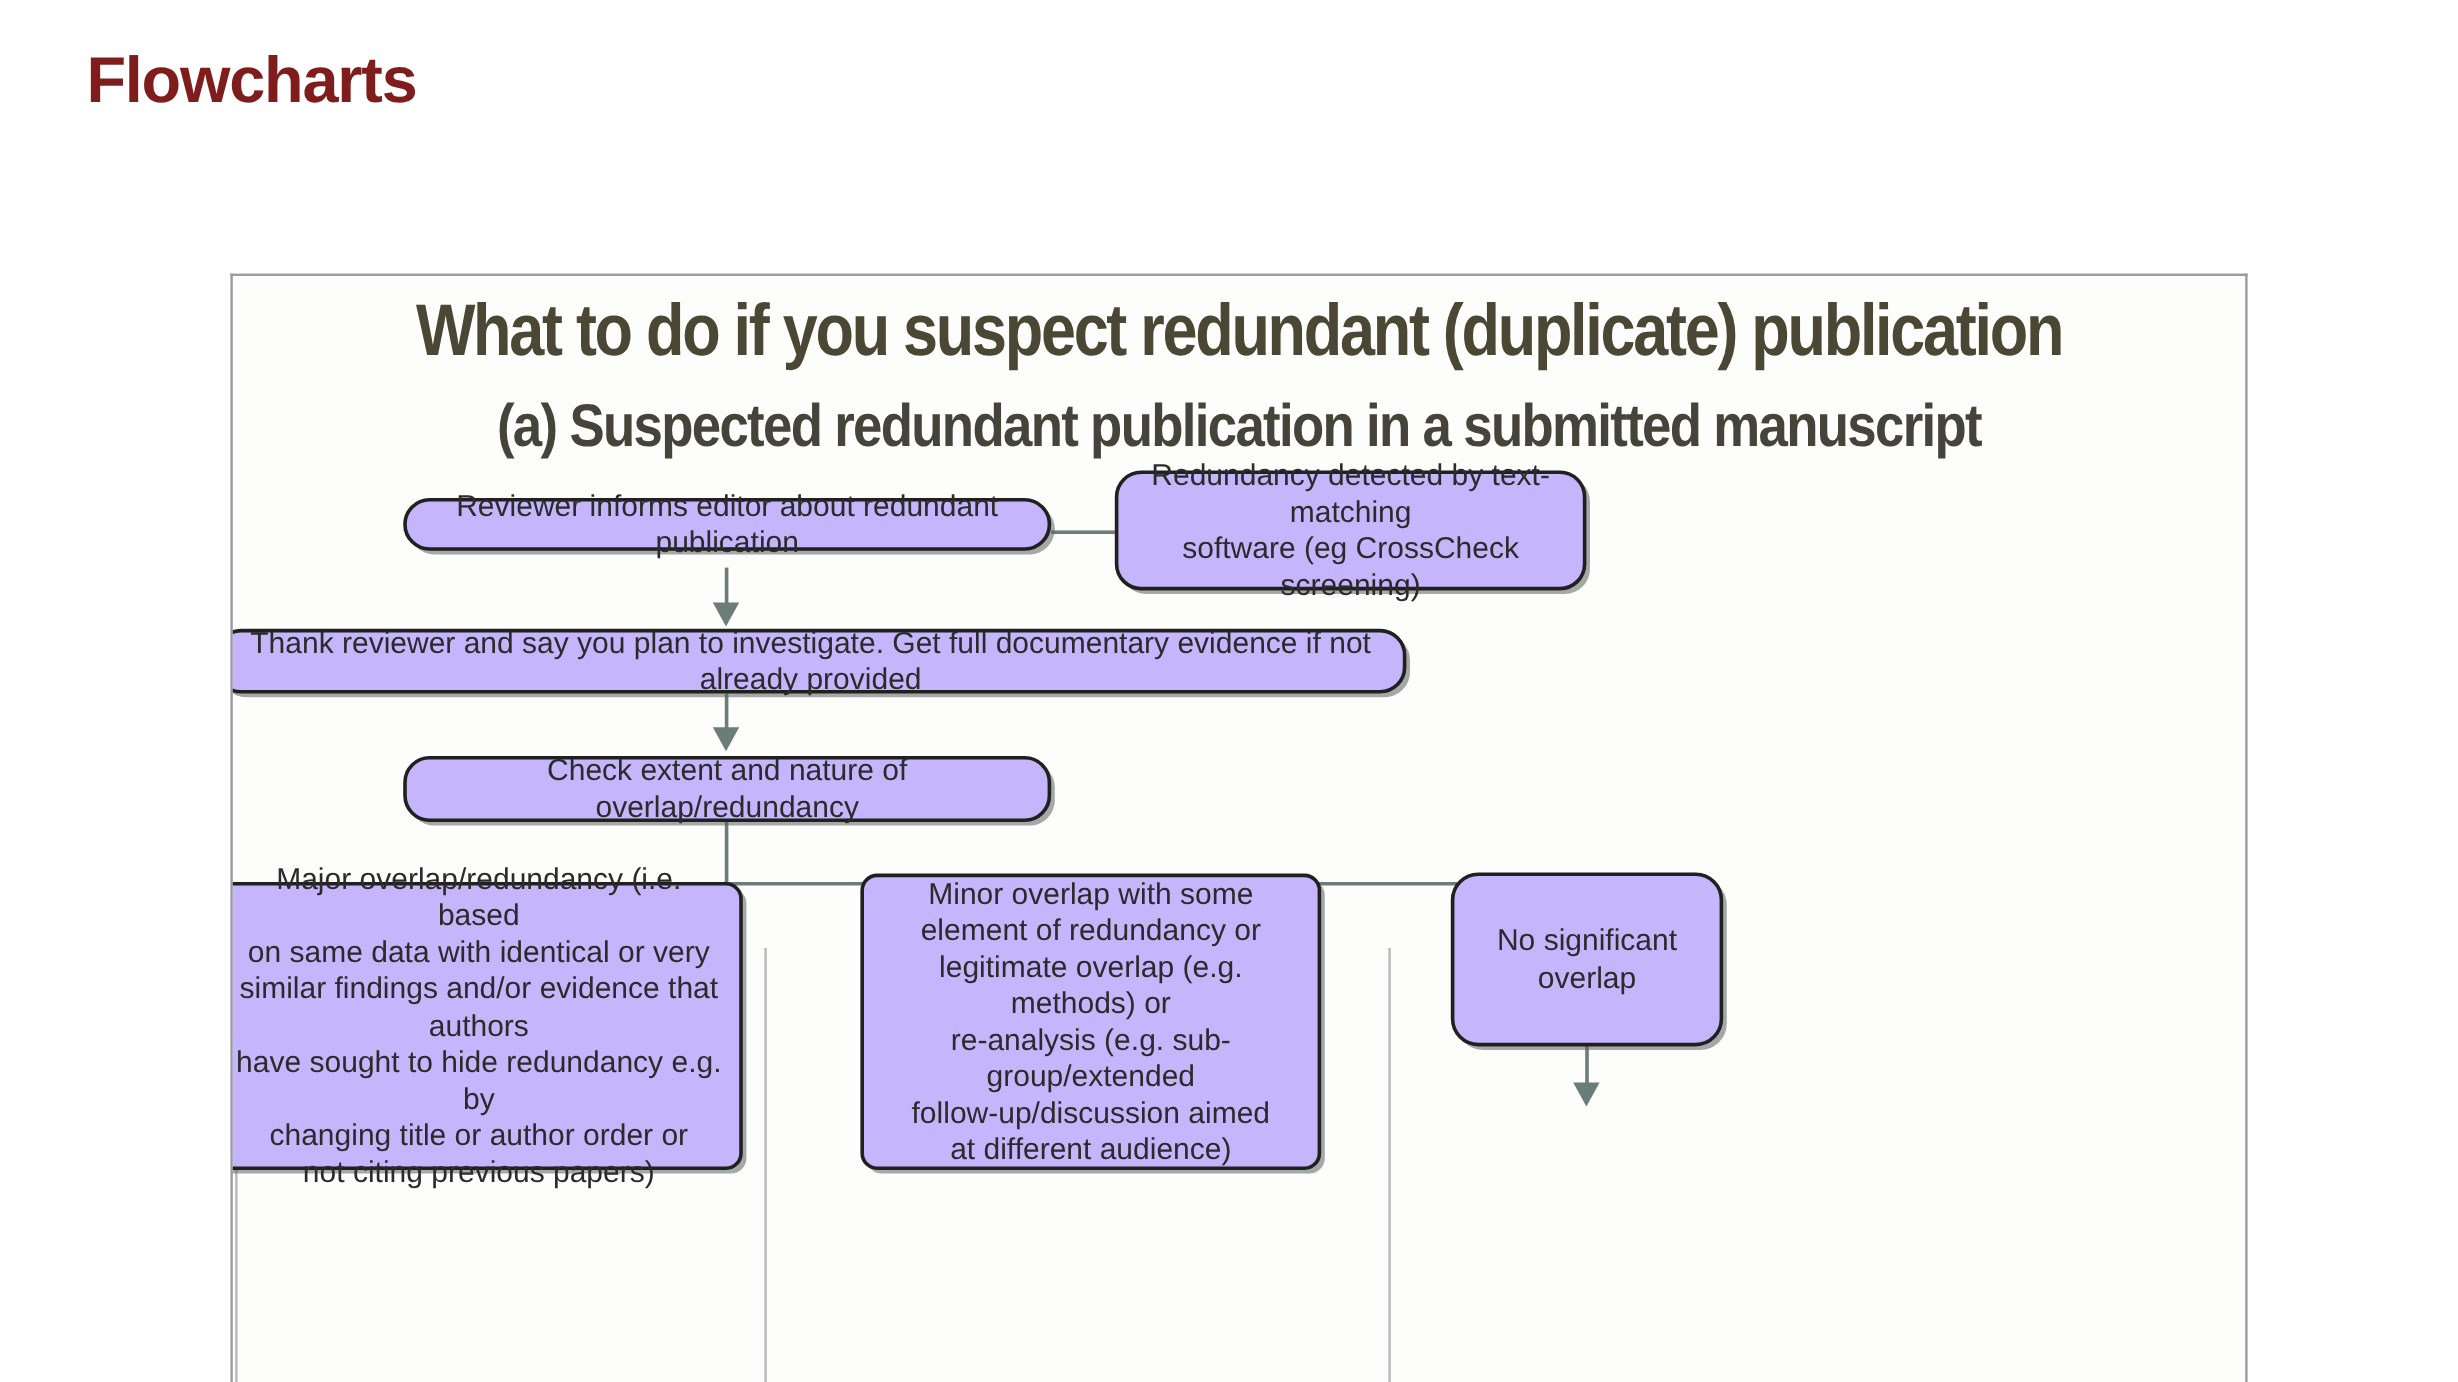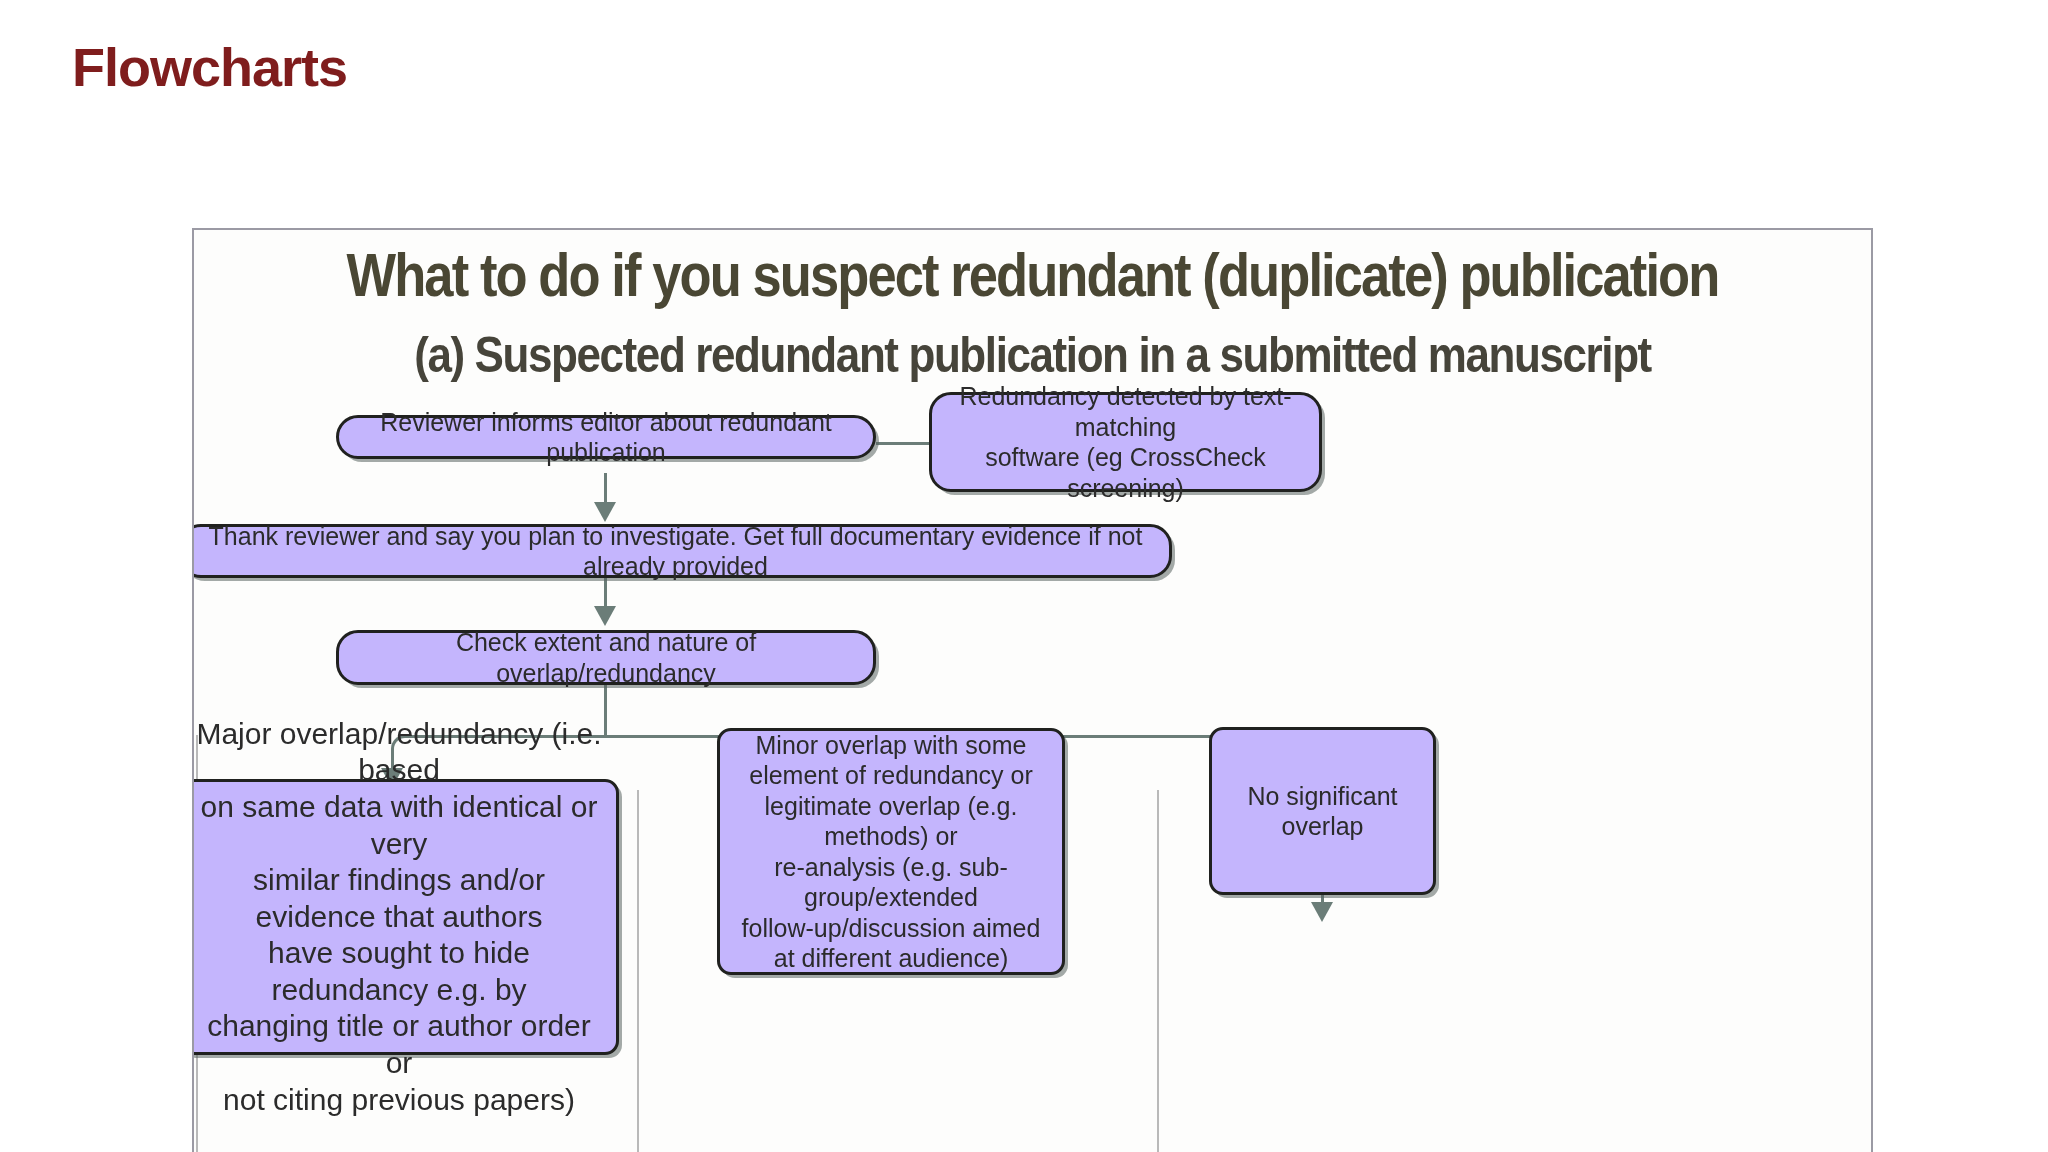--- a/index.html
+++ b/index.html
@@ -103,23 +103,23 @@
   }
   .node.squareish { border-radius: 14px; }
   .node .txt { display: block; width: 100%; }
 
   
   #node-reviewer   { left: 142px; top: 185px;  width: 540px; height: 44px;  }
   #node-crosscheck { left: 735px; top: 162px;  width: 393px; height: 100px; }
   #node-thank      { left: -15px; top: 294px;  width: 993px; height: 54px; justify-content: center;  }
   #node-check      { left: 142px; top: 400px;  width: 540px; height: 55px;  }
 
-  #node-major      { left: -15px; top: 505px;  width: 440px; height: 276px; font-size: 30px; margin-top: 44px; }
-  #node-minor      { left: 523px; top: 498px;  width: 348px; height: 247px; font-size: 25px; }
-  #node-nooverlap  { left: 1015px; top: 497px; width: 227px; height: 168px; font-size: 25px; }
+  #node-major      { left: -15px; top: 505px;  width: 440px; height: 240px; font-size: 25px; }
+  #node-minor      { left: 523px; top: 498px;  width: 384px; height: 247px; font-size: 25px; }
+  #node-nooverlap  { left: 1015px; top: 497px; width: 227px; height: 145px; font-size: 25px; border-radius: 23px; }
 
   
   .conn {
     position: absolute;
     background: #6b7d78;
   }
   .conn.v { width: 3px; }
   .conn.h { height: 3px; }
 
   .arrowhead {

